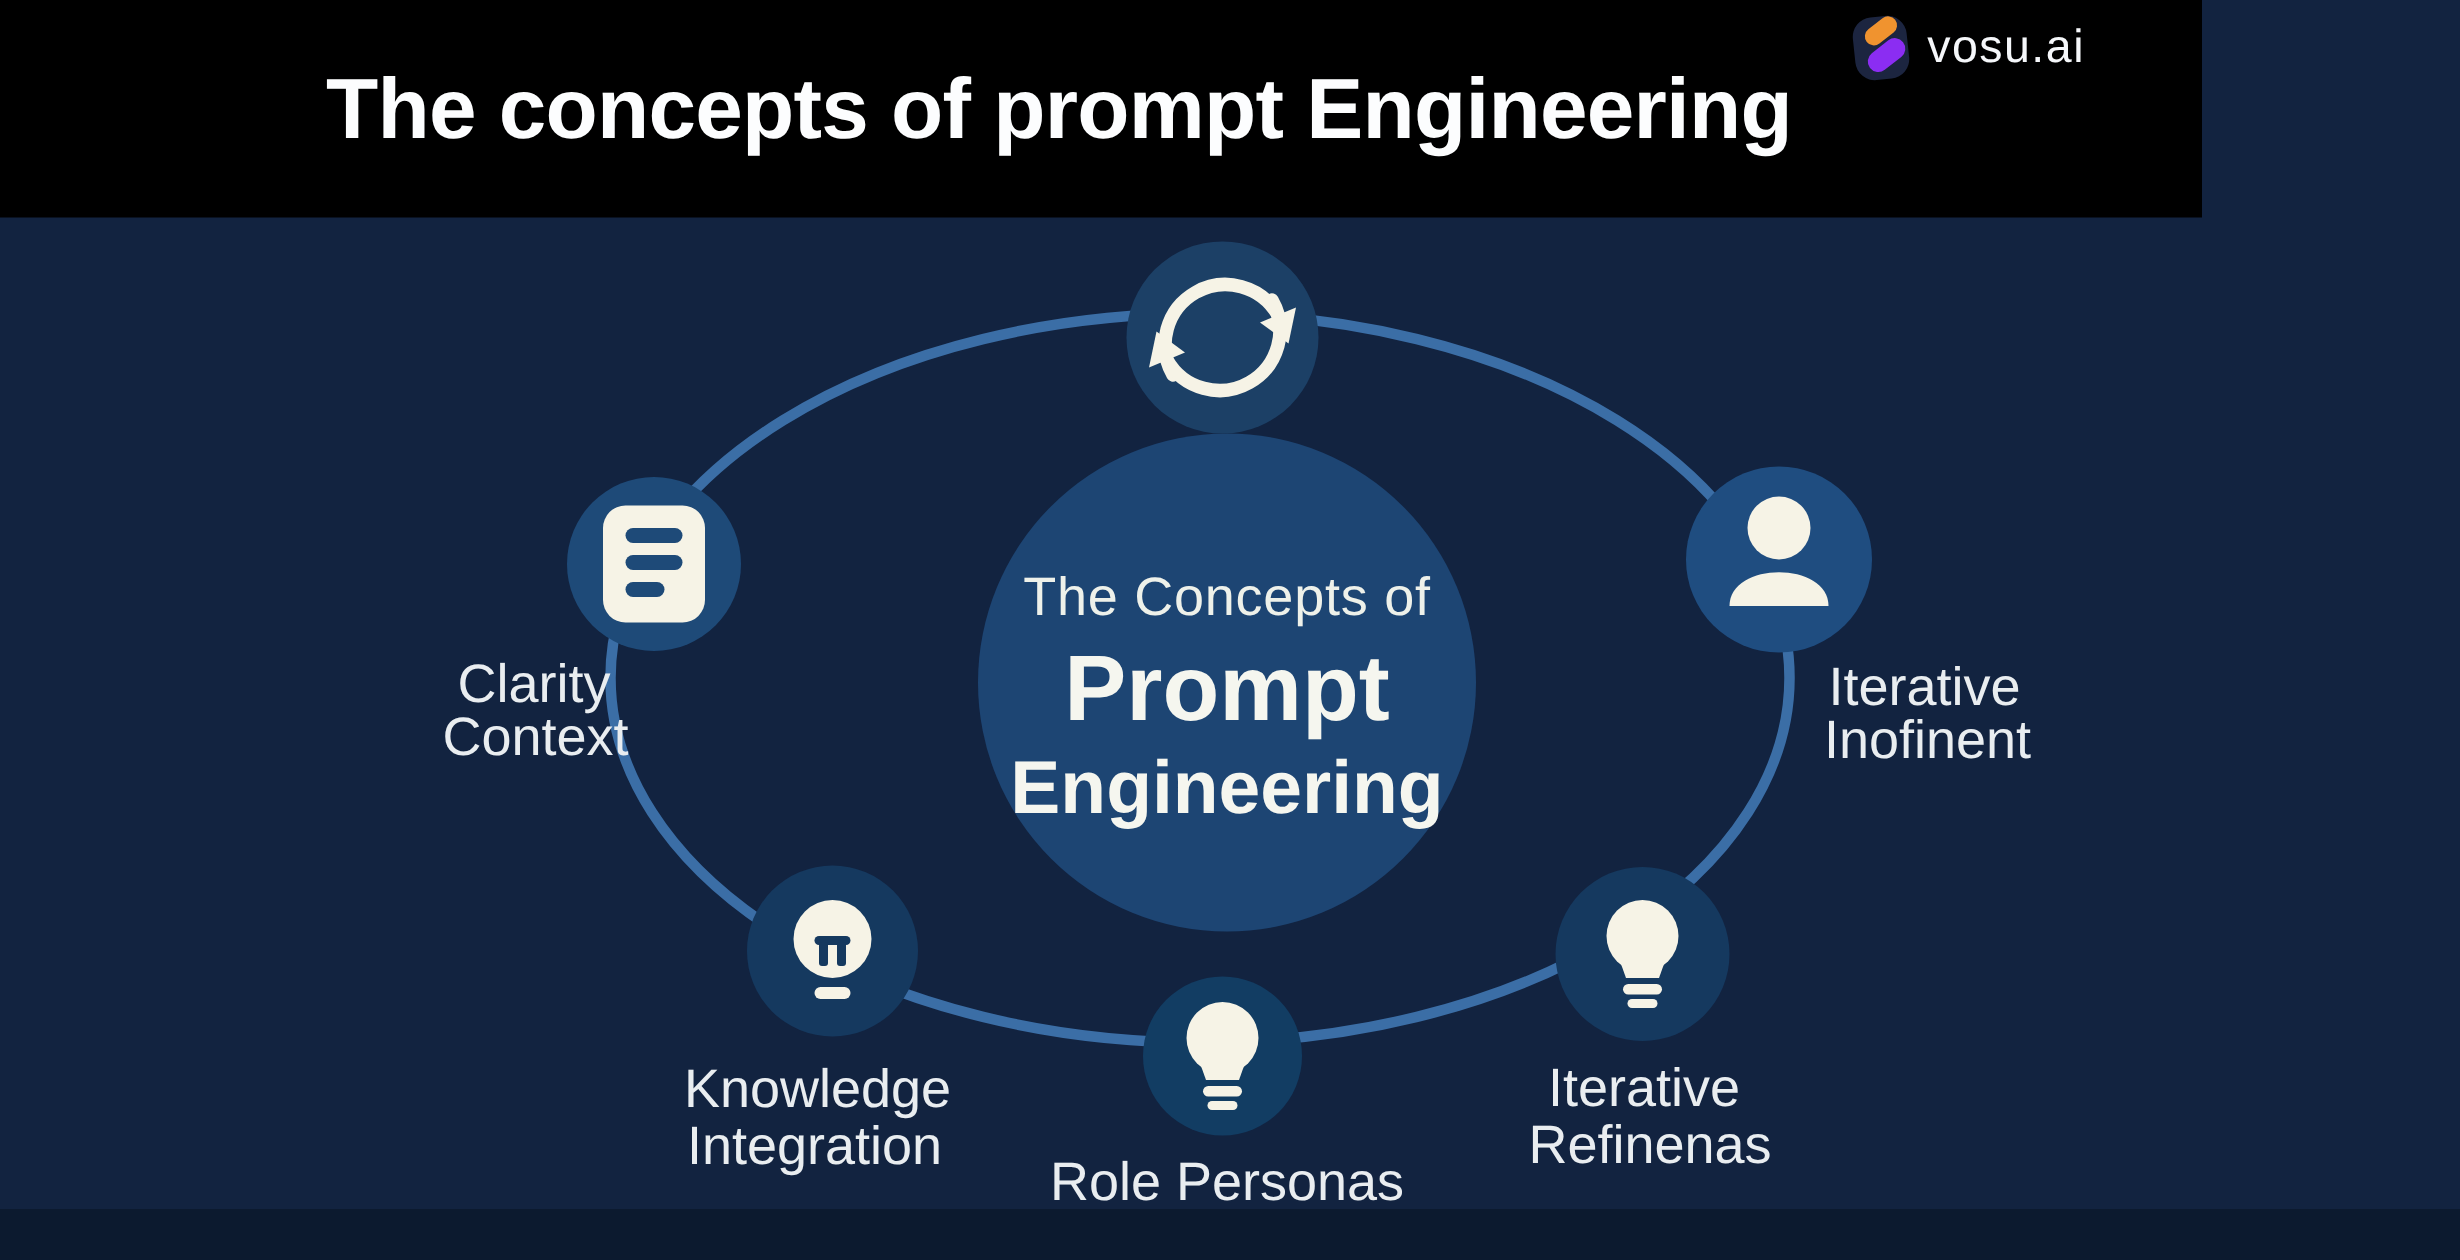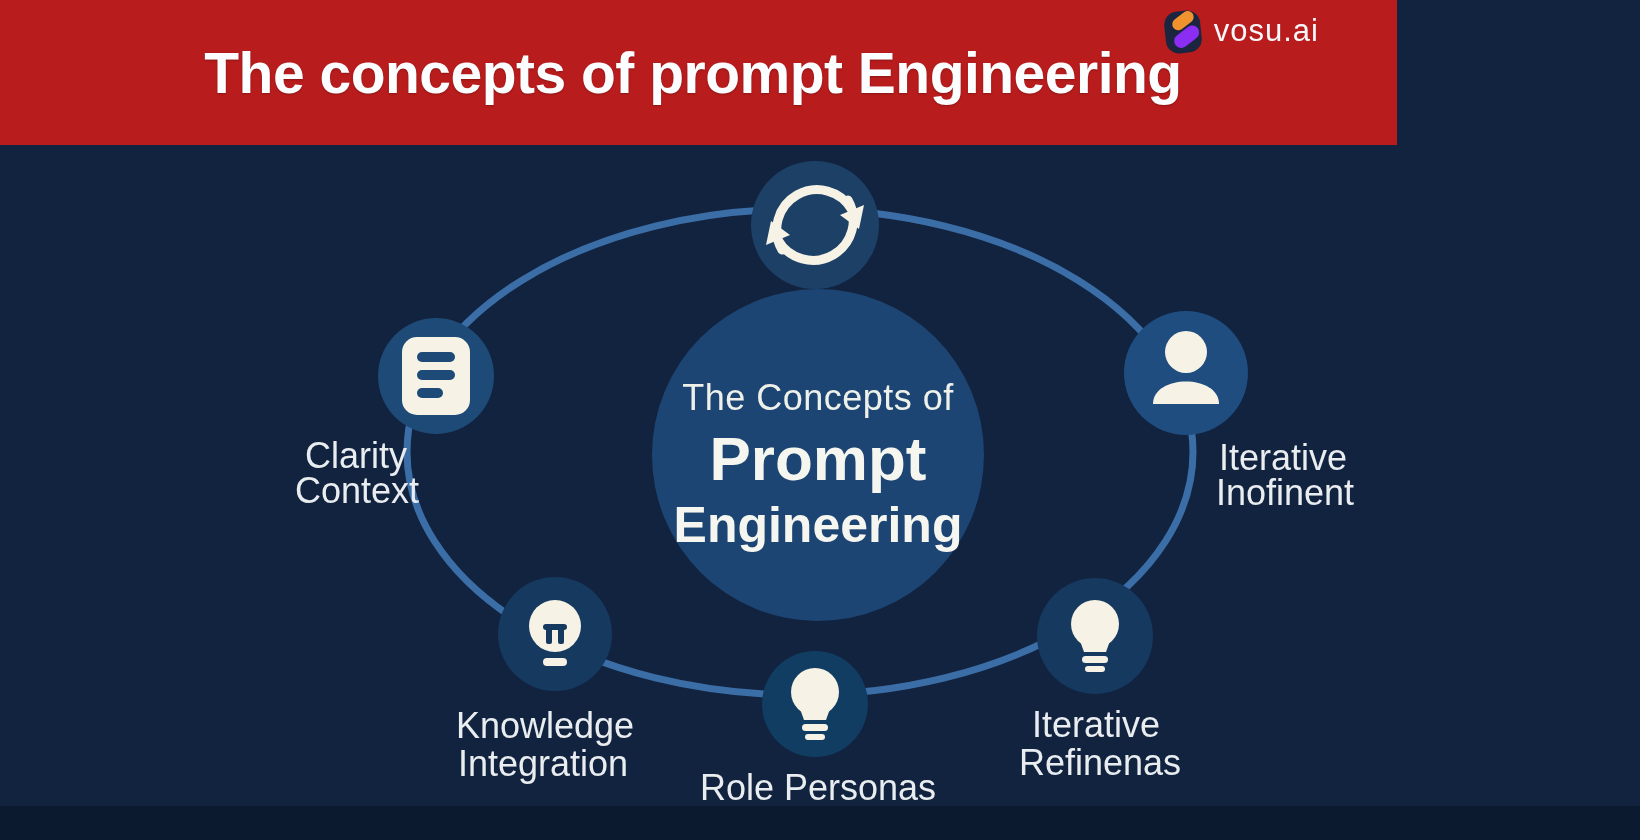--- a/index.html
+++ b/index.html
@@ -3,22 +3,22 @@
 <meta charset="utf-8">
 <style>
   html,body{margin:0;padding:0;background:#0a1526;}
   .stage{
     position:relative;width:1640px;height:840px;overflow:hidden;
     background:#122340;
     font-family:"Liberation Sans", sans-serif;
   }
   
   .header{
-    position:absolute;top:0;left:0;width:1352px;height:145px;
-    background:#b91c1c;display:flex;align-items:center;justify-content:center;padding-left:45px;
+    position:absolute;top:0;left:0;width:1468px;height:145px;
+    background:#000000;display:flex;align-items:center;justify-content:center;
   }
   .header h1{
     margin:0;transform:translateX(-28px);
     color:#fcfdfe;font-size:57px;font-weight:700;letter-spacing:-0.5px;
     text-shadow:0 1px 2px rgba(0,0,0,.25);
   }
   .brand{
     position:absolute;top:8px;right:78px;display:flex;align-items:center;gap:10px;
   }
   .brand-name{

